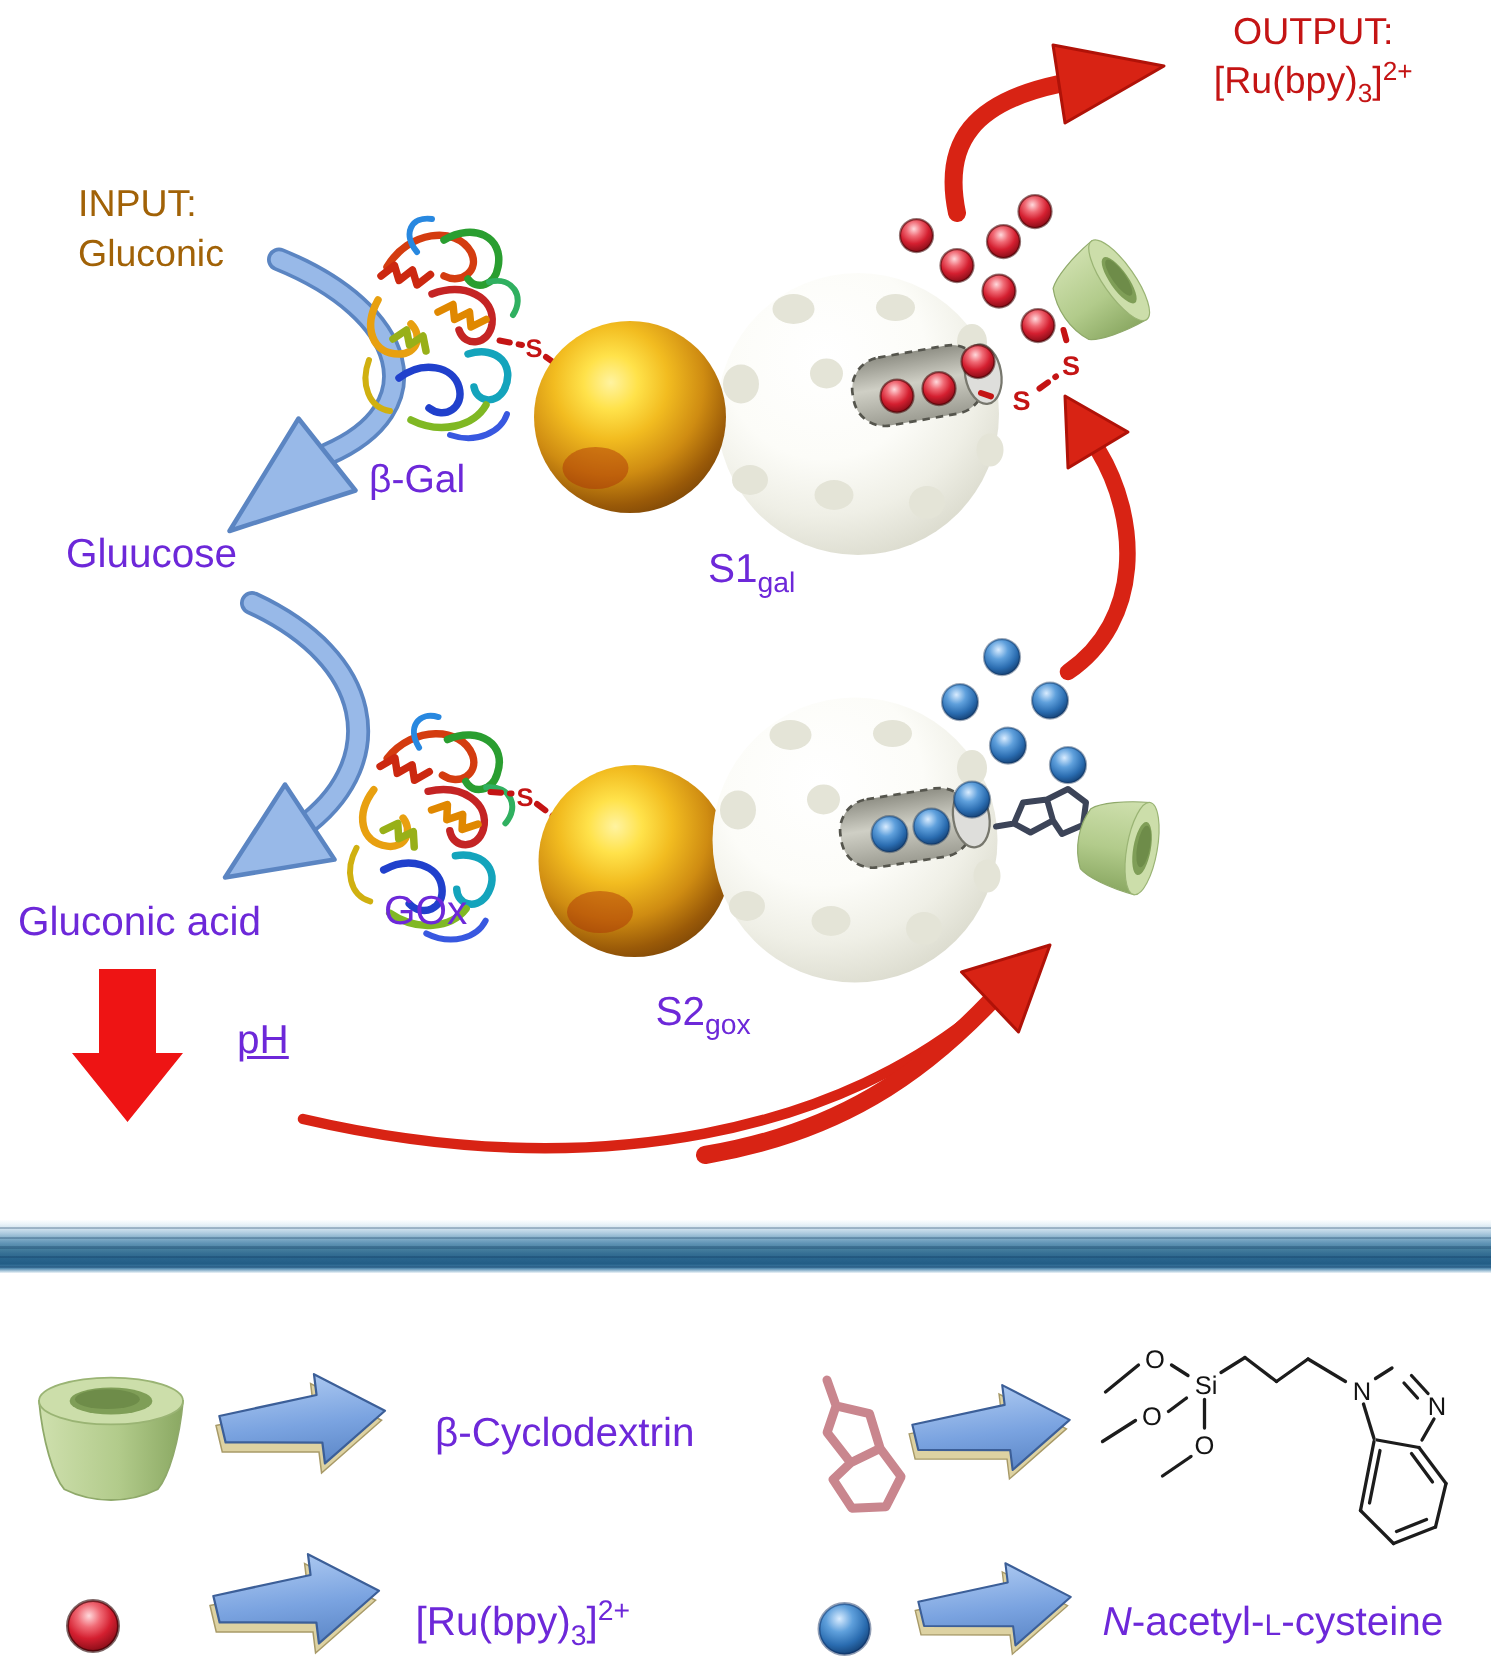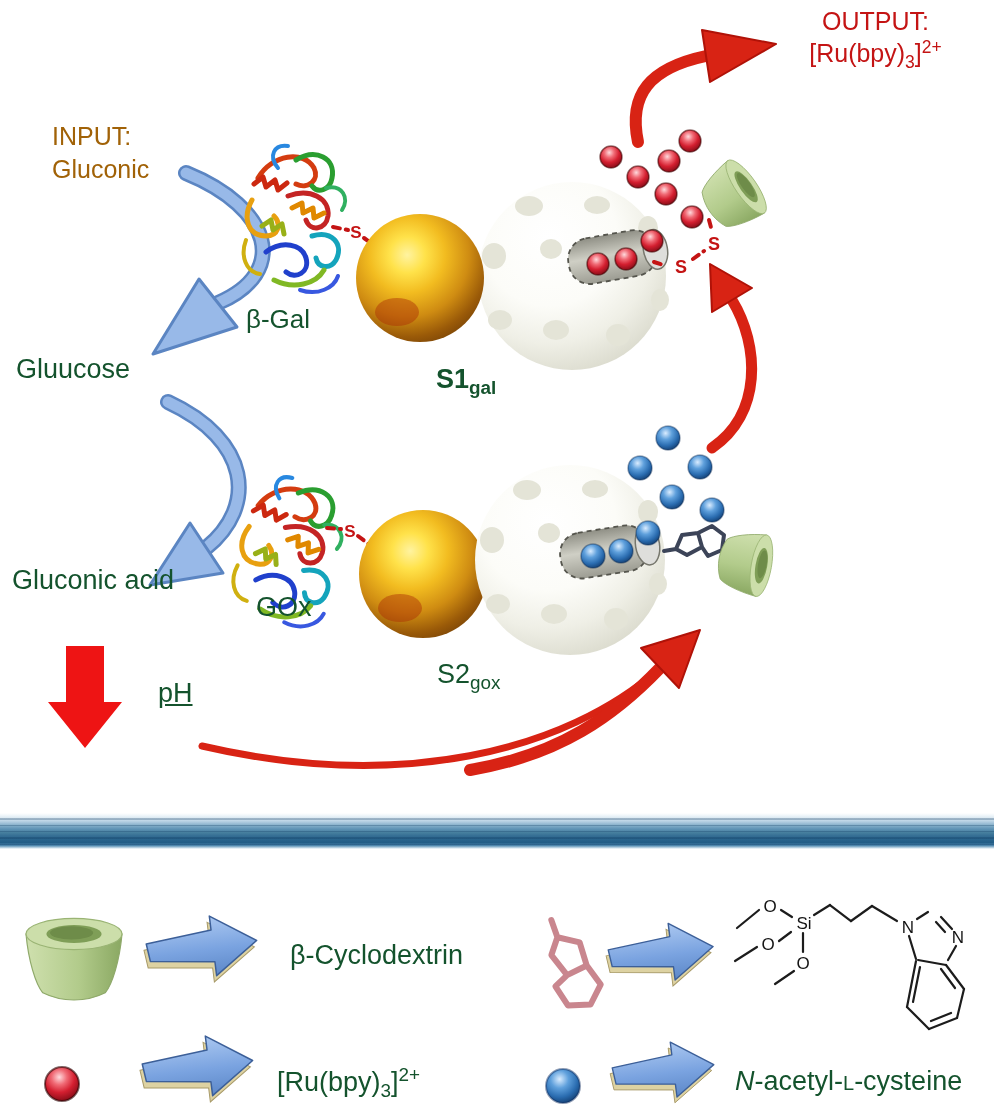--- a/index.html
+++ b/index.html
@@ -1,28 +1,28 @@
 <!DOCTYPE html>
 <html><head>
 <meta charset="utf-8">
 <style>
   html,body{margin:0;padding:0;background:#ffffff;}
   .stage{position:relative;width:994px;height:1115px;background:#ffffff;
          font-family:"Liberation Sans",sans-serif;overflow:hidden;}
   .stage svg{position:absolute;left:0;top:0;}
   svg text{font-family:"Liberation Sans",sans-serif;}
-  .label{position:absolute;color:#14532d;white-space:nowrap;}
+  .label{position:absolute;color:#6d28d9;white-space:nowrap;}
   .lbl-output{left:788px;top:6px;width:175px;text-align:center;
               color:#c41414;font-size:25px;line-height:1.25;}
   .lbl-input{left:52px;top:120px;color:#a16207;font-size:25px;line-height:1.3;}
   .lbl-bgal{left:246px;top:304px;font-size:26px;}
-  .lbl-glucose{left:16px;top:354px;font-size:27px;}
-  .lbl-s1{left:436px;top:364px;font-size:27px;font-weight:bold;}
+  .lbl-glucose{left:44px;top:354px;font-size:27px;}
+  .lbl-s1{left:472px;top:364px;font-size:27px;font-weight:normal;}
   .lbl-gox{left:256px;top:592px;font-size:27px;}
-  .lbl-gluconic{left:12px;top:565px;font-size:27px;}
+  .lbl-gluconic{left:12px;top:599px;font-size:27px;}
   .lbl-ph{left:158px;top:678px;font-size:27px;text-decoration:underline;}
   .lbl-s2{left:437px;top:659px;font-size:27px;font-weight:normal;}
   .lbl-cyclodextrin{left:290px;top:940px;font-size:27px;}
   .lbl-ru{left:277px;top:1064px;font-size:27px;}
   .lbl-nac{left:735px;top:1066px;font-size:27px;}
   sub{font-size:.7em;}
   sup{font-size:.7em;}
   .ital{font-style:italic;}
   .smallcap{font-size:.74em;}
   .separator{position:absolute;left:0;top:813px;width:994px;height:36px;

